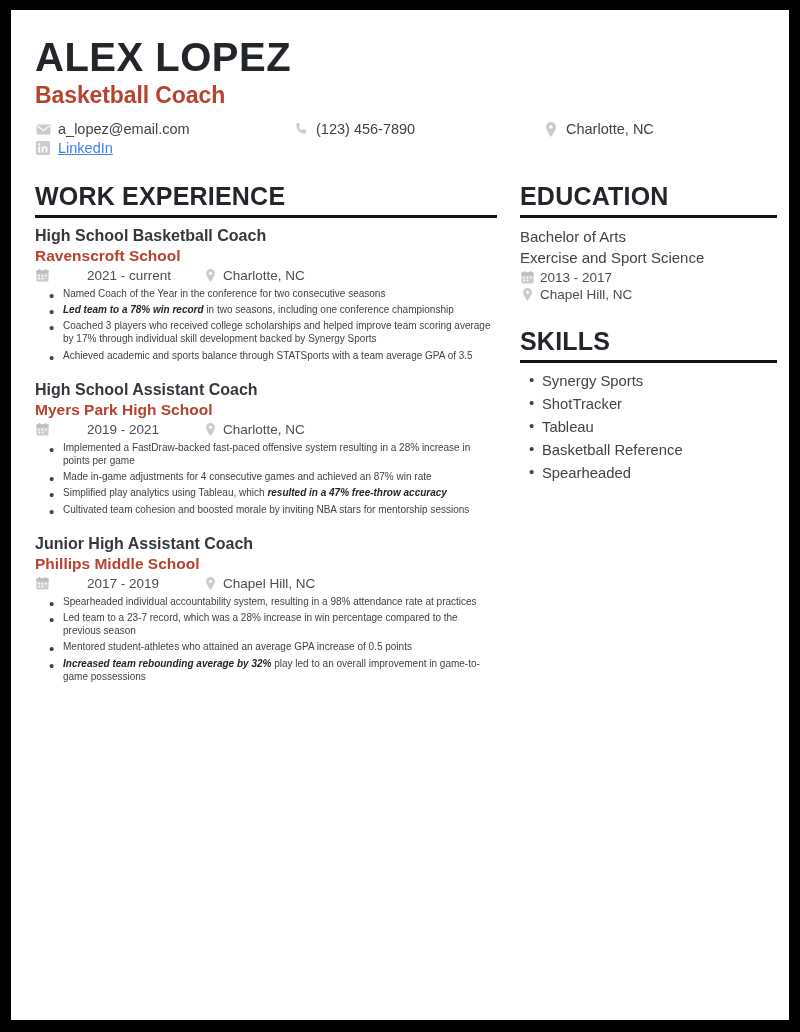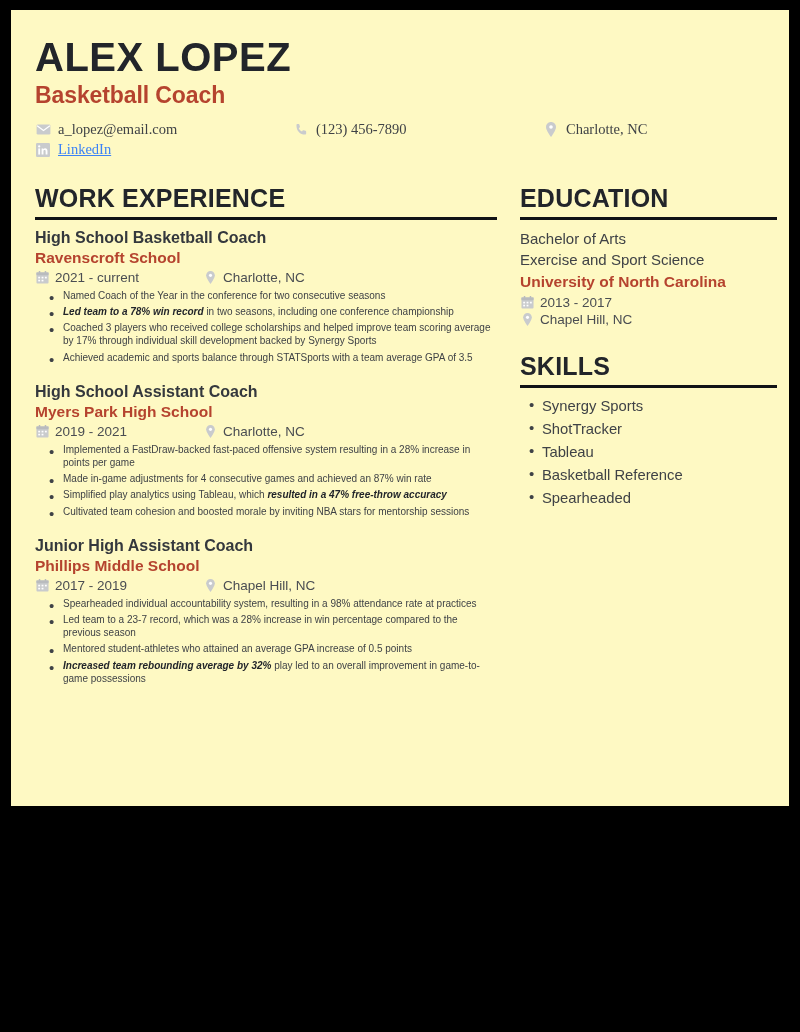--- a/index.html
+++ b/index.html
@@ -16,22 +16,22 @@
   .page-frame {
     box-sizing: border-box;
     width: 800px;
     height: 1032px;
     background: #000000;
     padding: 10px 11px 12px 11px;
   }
   .page {
     box-sizing: border-box;
     width: 778px;
-    height: 796px;
-    background: #fef9c3;
+    height: 1010px;
+    background: #ffffff;
     padding: 26px 12px 0 24px;
     position: relative;
     overflow: hidden;
   }
 
   
   .name {
     font-size: 40px;
     font-weight: bold;
     letter-spacing: 0.5px;
@@ -50,21 +50,20 @@
   .contact-row {
     display: flex;
     align-items: center;
     margin-bottom: 3px;
   }
   .contact-item {
     display: flex;
     align-items: center;
     font-size: 14.5px;
     color: #3f4246;
-    font-family: Liberation Serif, serif;
   }
   .c-col-1 { width: 258px; }
   .c-col-2 { width: 250px; }
   .c-col-3 { flex: 1; }
   .contact-item .ico {
     display: inline-flex;
     align-items: center;
     justify-content: center;
     width: 16px;
     height: 16px;
@@ -121,21 +120,21 @@
     color: #b5432e;
     margin: 0 0 3px 0;
   }
   .job-meta {
     display: flex;
     align-items: center;
     font-size: 13.5px;
     color: #4a4d52;
     margin-bottom: 4px;
   }
-  .job-meta .meta-date { width: 168px; display: flex; align-items: center; }
+  .job-meta .meta-date { width: 168px; display: flex; align-items: center; gap: 32px; }
   .job-meta .meta-loc { display: flex; align-items: center; }
   .job-meta .ico {
     display: inline-flex;
     align-items: center;
     justify-content: center;
     width: 14px; height: 14px;
     margin-right: 6px;
     flex: 0 0 14px;
   }
   ul.bullets {
@@ -396,21 +395,20 @@
     <div class="col-gap"></div>
 
     <div class="col-right">
 
       <h2 class="section-title">EDUCATION</h2>
       <div class="section-rule"></div>
 
       <div>
         <div class="edu-line">Bachelor of Arts</div>
         <div class="edu-line">Exercise and Sport Science</div>
-        <div class="edu-school">University of North Carolina</div>
         <div class="edu-meta">
           <span class="ico">
             <svg width="13" height="13" viewBox="0 0 14 14" aria-hidden="true">
               <rect x="0.5" y="1.5" width="13" height="12" rx="1" class="gray-ico"></rect>
               <rect x="0.5" y="1.5" width="13" height="3" fill="#b9bbbe"></rect>
               <rect x="3" y="0" width="1.6" height="3" fill="#b9bbbe"></rect>
               <rect x="9.4" y="0" width="1.6" height="3" fill="#b9bbbe"></rect>
               <rect x="2.4" y="6.2" width="2" height="1.8" fill="#ffffff"></rect>
               <rect x="6" y="6.2" width="2" height="1.8" fill="#ffffff"></rect>
               <rect x="9.6" y="6.2" width="2" height="1.8" fill="#ffffff"></rect>

